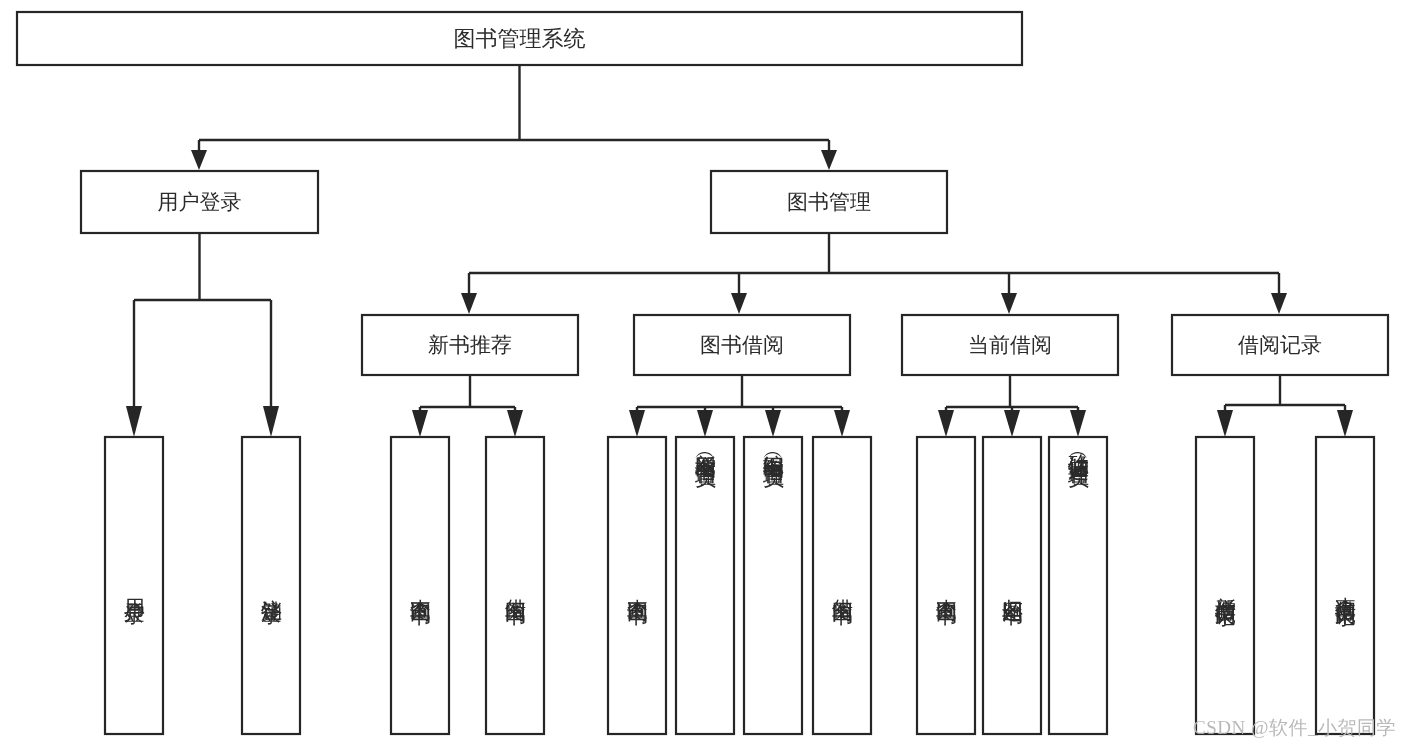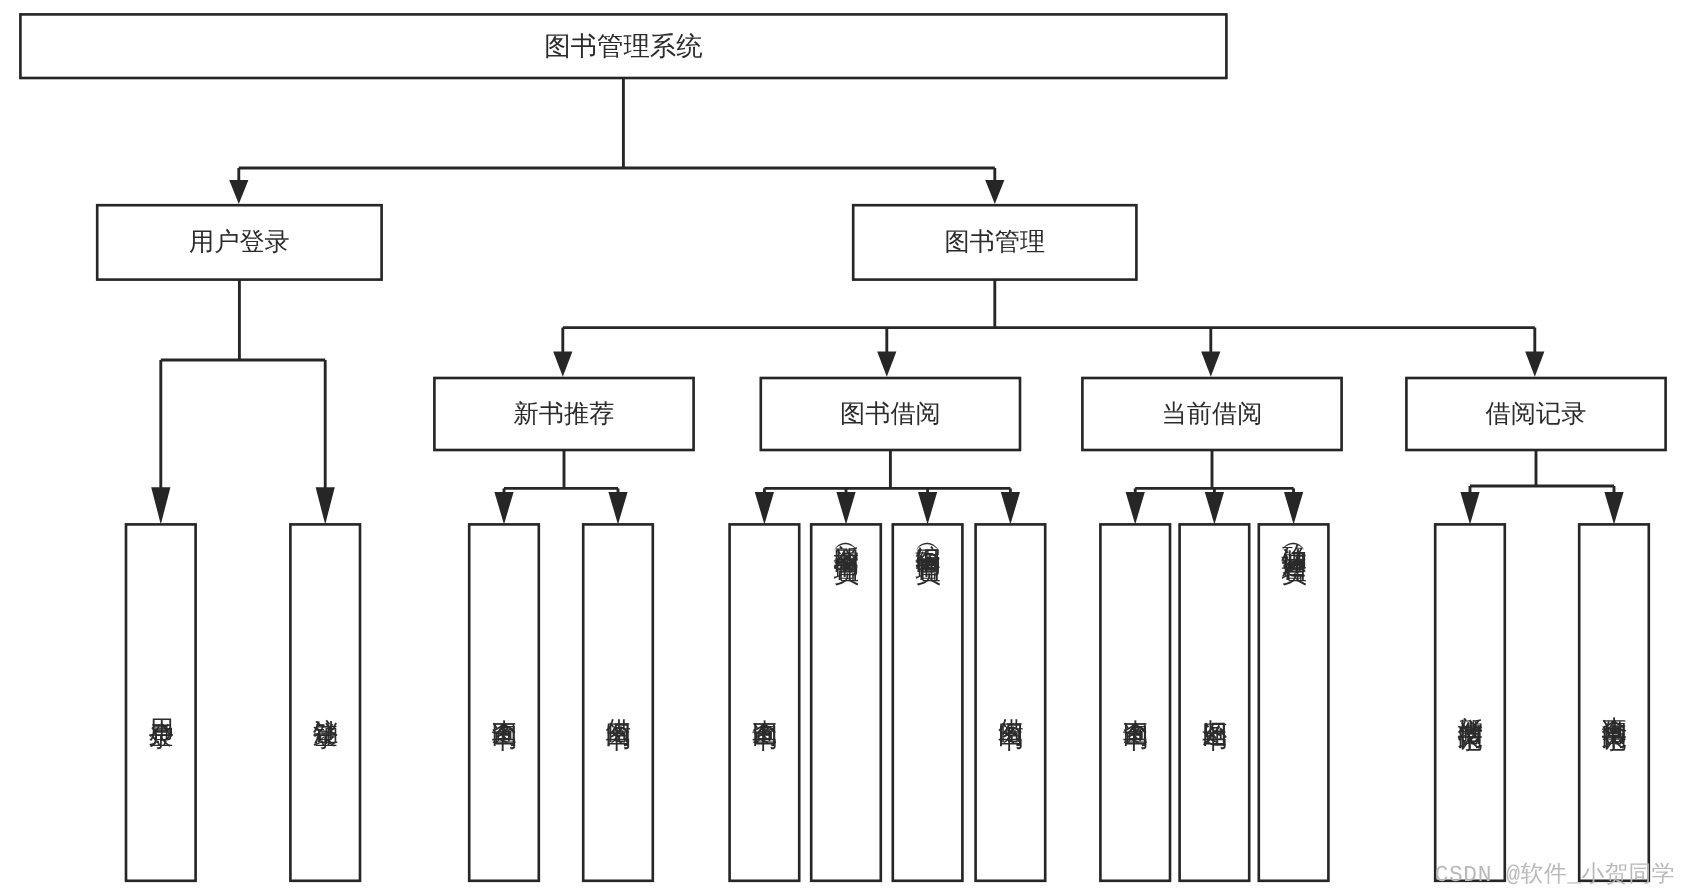--- a/index.html
+++ b/index.html
@@ -67,21 +67,21 @@
     font-size: 21px;
     line-height: 1.18;
     letter-spacing: 2px;
     color: #2b2b2b;
     white-space: nowrap;
   }
   .watermark {
     position: absolute;
     right: 8px;
     bottom: 6px;
-    font-family: Liberation Mono, monospace;
+    font-family: Liberation Serif, serif;
     font-size: 19px;
     color: #b9b9b9;
     letter-spacing: 0.5px;
     white-space: nowrap;
   }
 </style>
 </head>
 <body>
 
 <div id="diagram-root">

